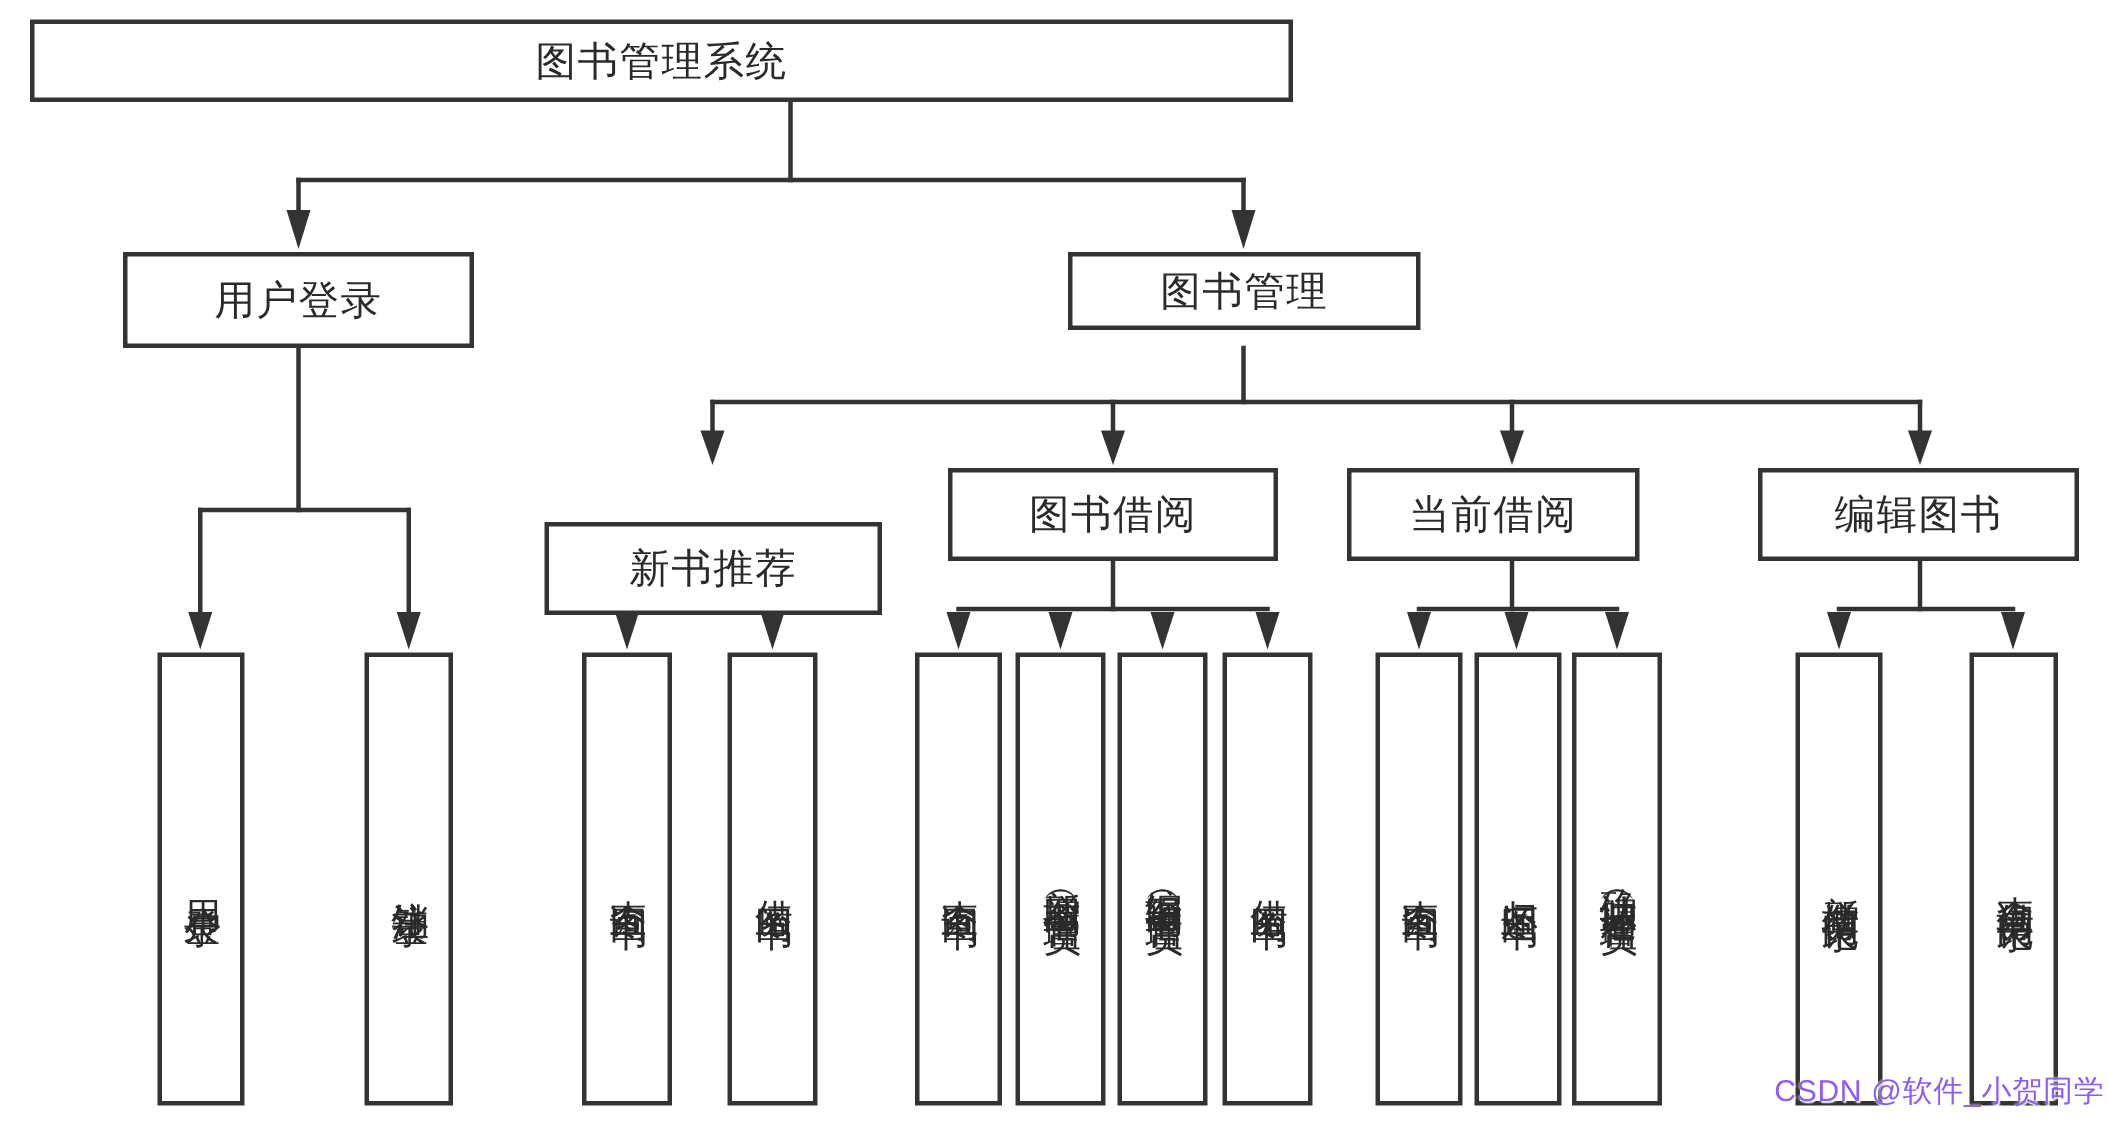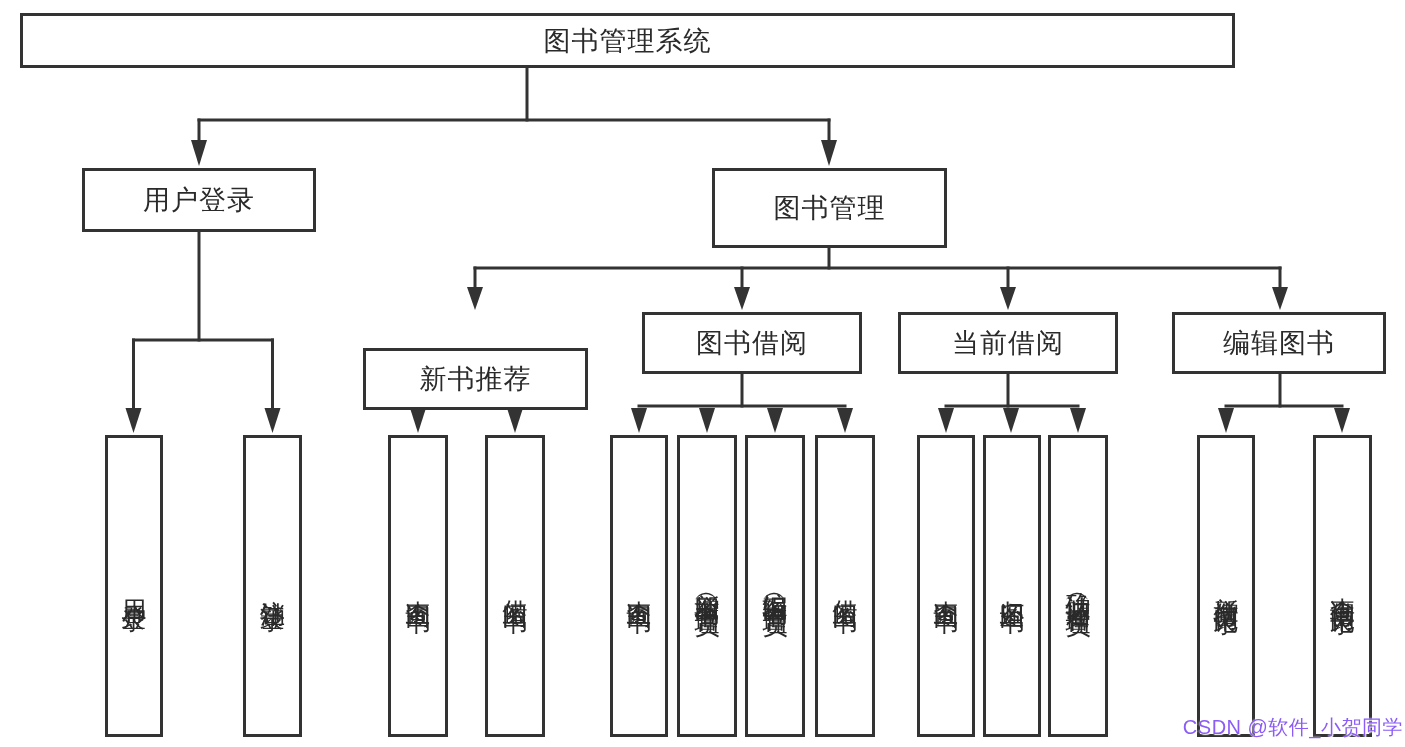--- a/index.html
+++ b/index.html
@@ -110,28 +110,28 @@
     </g>
 
     <g>
       <line class="edge" x1="1280" y1="374" x2="1280" y2="406"></line>
       <line class="edge" x1="1226" y1="406" x2="1342" y2="406"></line>
       <polygon class="head" points="1218,408 1234,408 1226,433"></polygon>
       <polygon class="head" points="1334,408 1350,408 1342,433"></polygon>
     </g>
   </svg>
 
-  <div class="box" style="left:20px;top:13px;width:1215px;height:55px;font-family:Liberation Serif, serif;">图书管理系统</div>
+  <div class="box" style="left:20px;top:13px;width:842px;height:55px;font-family:Liberation Serif, serif;">图书管理系统</div>
 
   <div class="box" style="left:82px;top:168px;width:234px;height:64px;">用户登录</div>
-  <div class="box" style="left:712px;top:168px;width:235px;height:80px;">图书管理</div>
+  <div class="box" style="left:712px;top:168px;width:235px;height:52px;">图书管理</div>
 
   <div class="box" style="left:363px;top:312px;width:225px;height:62px;margin-top:36px;">新书推荐</div>
-  <div class="box" style="left:632px;top:312px;width:220px;height:62px;margin-left:10px;">图书借阅</div>
-  <div class="box" style="left:898px;top:312px;width:220px;height:62px;">当前借阅</div>
+  <div class="box" style="left:632px;top:312px;width:220px;height:62px;">图书借阅</div>
+  <div class="box" style="left:898px;top:312px;width:195px;height:62px;">当前借阅</div>
   <div class="box" style="left:1172px;top:312px;width:214px;height:62px;">编辑图书</div>
 
   <div class="box vbox" style="left:105px;top:435px;width:58px;height:302px;">用户登录</div>
   <div class="box vbox" style="left:243px;top:435px;width:59px;height:302px;">注销登录</div>
 
   <div class="box vbox" style="left:388px;top:435px;width:60px;height:302px;">查询图书</div>
   <div class="box vbox" style="left:485px;top:435px;width:60px;height:302px;">借阅图书</div>
 
   <div class="box vbox" style="left:610px;top:435px;width:58px;height:302px;">查询图书</div>
   <div class="box vbox" style="left:677px;top:435px;width:60px;height:302px;">新增图书（管理员）</div>

